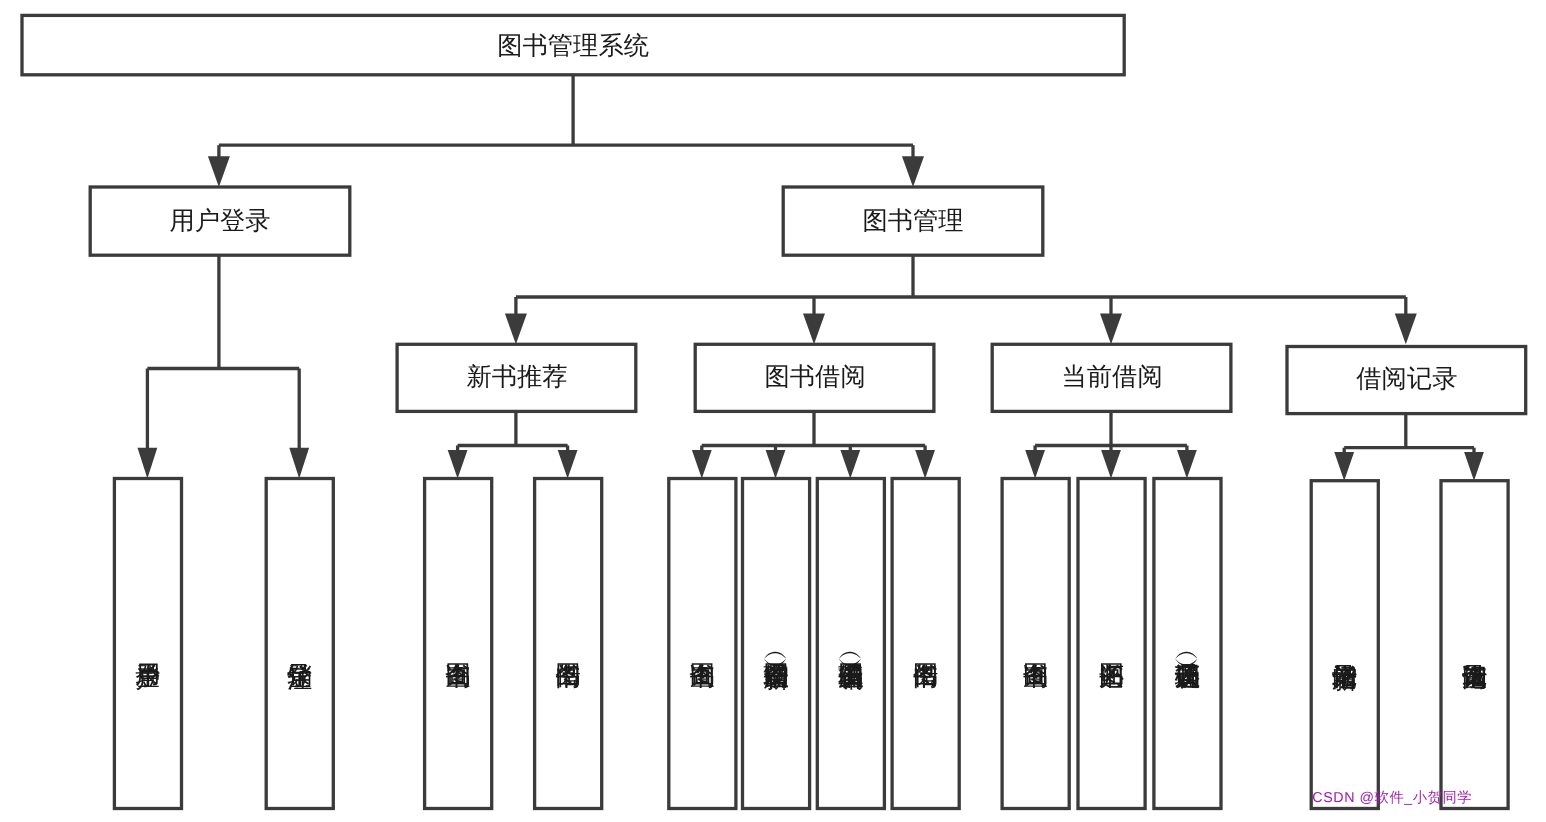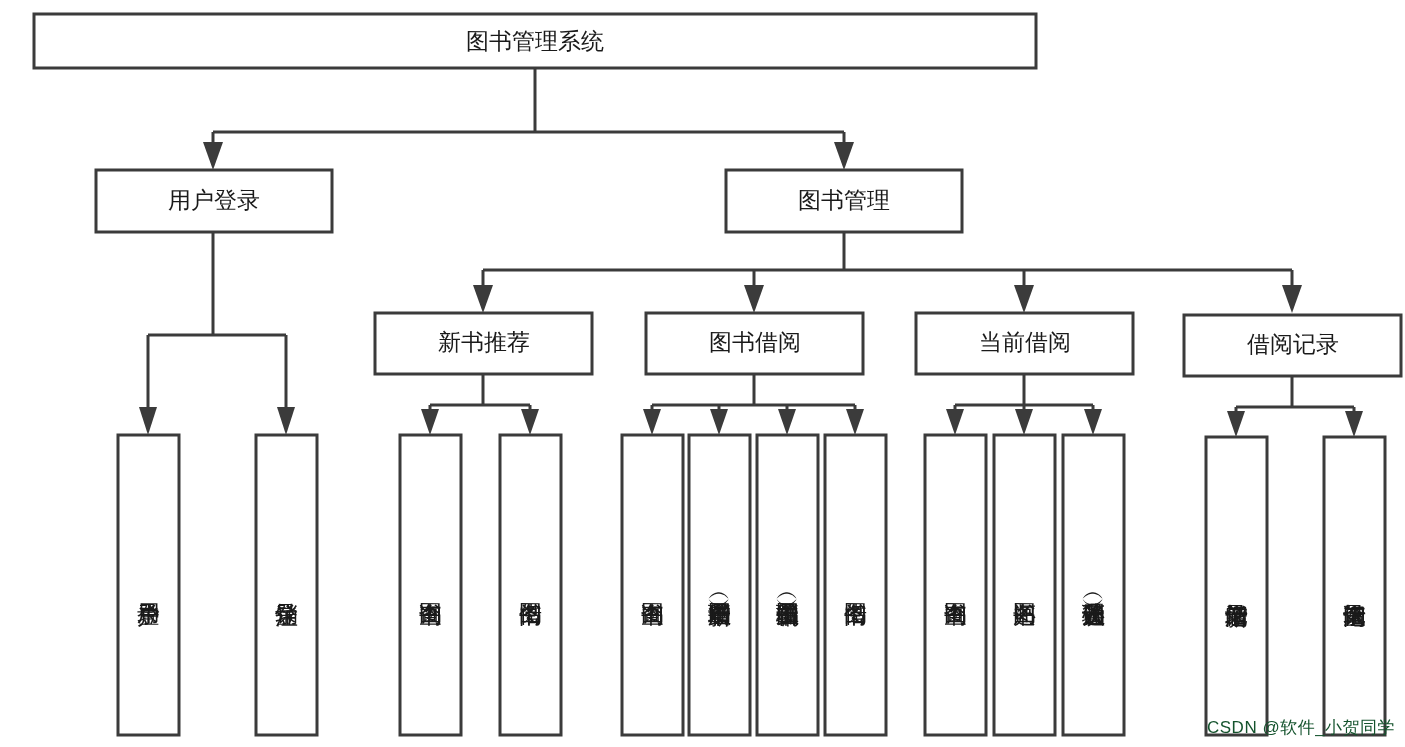--- a/index.html
+++ b/index.html
@@ -11,21 +11,20 @@
     width: 1405px;
     height: 747px;
     font-family: "Liberation Sans", "DejaVu Sans", sans-serif;
     overflow: hidden;
     position: relative;
   }
   #diagram-root {
     position: relative;
     width: 1226px;
     height: 747px;
-    margin-left: 14px;
   }
   svg.diagram-canvas {
     position: absolute;
     top: 0;
     left: 0;
     width: 1405px;
     height: 747px;
   }
   .node-box {
     fill: #ffffff;
@@ -53,22 +52,22 @@
     font-family: "Liberation Sans", "DejaVu Sans", sans-serif;
     font-size: 23px;
     fill: #1a1a1a;
     writing-mode: vertical-rl;
     text-orientation: upright;
     text-anchor: middle;
   }
   .watermark {
     position: absolute;
     font-family: "Liberation Sans", "DejaVu Sans", sans-serif;
-    font-size: 17px;
-    color: #14532d;
+    font-size: 13px;
+    color: #a21caf;
     white-space: nowrap;
     left: 1193px;
     top: 716px;
     letter-spacing: 0.5px;
   }
 </style>
 </head>
 <body>
 
 <div id="diagram-root">

